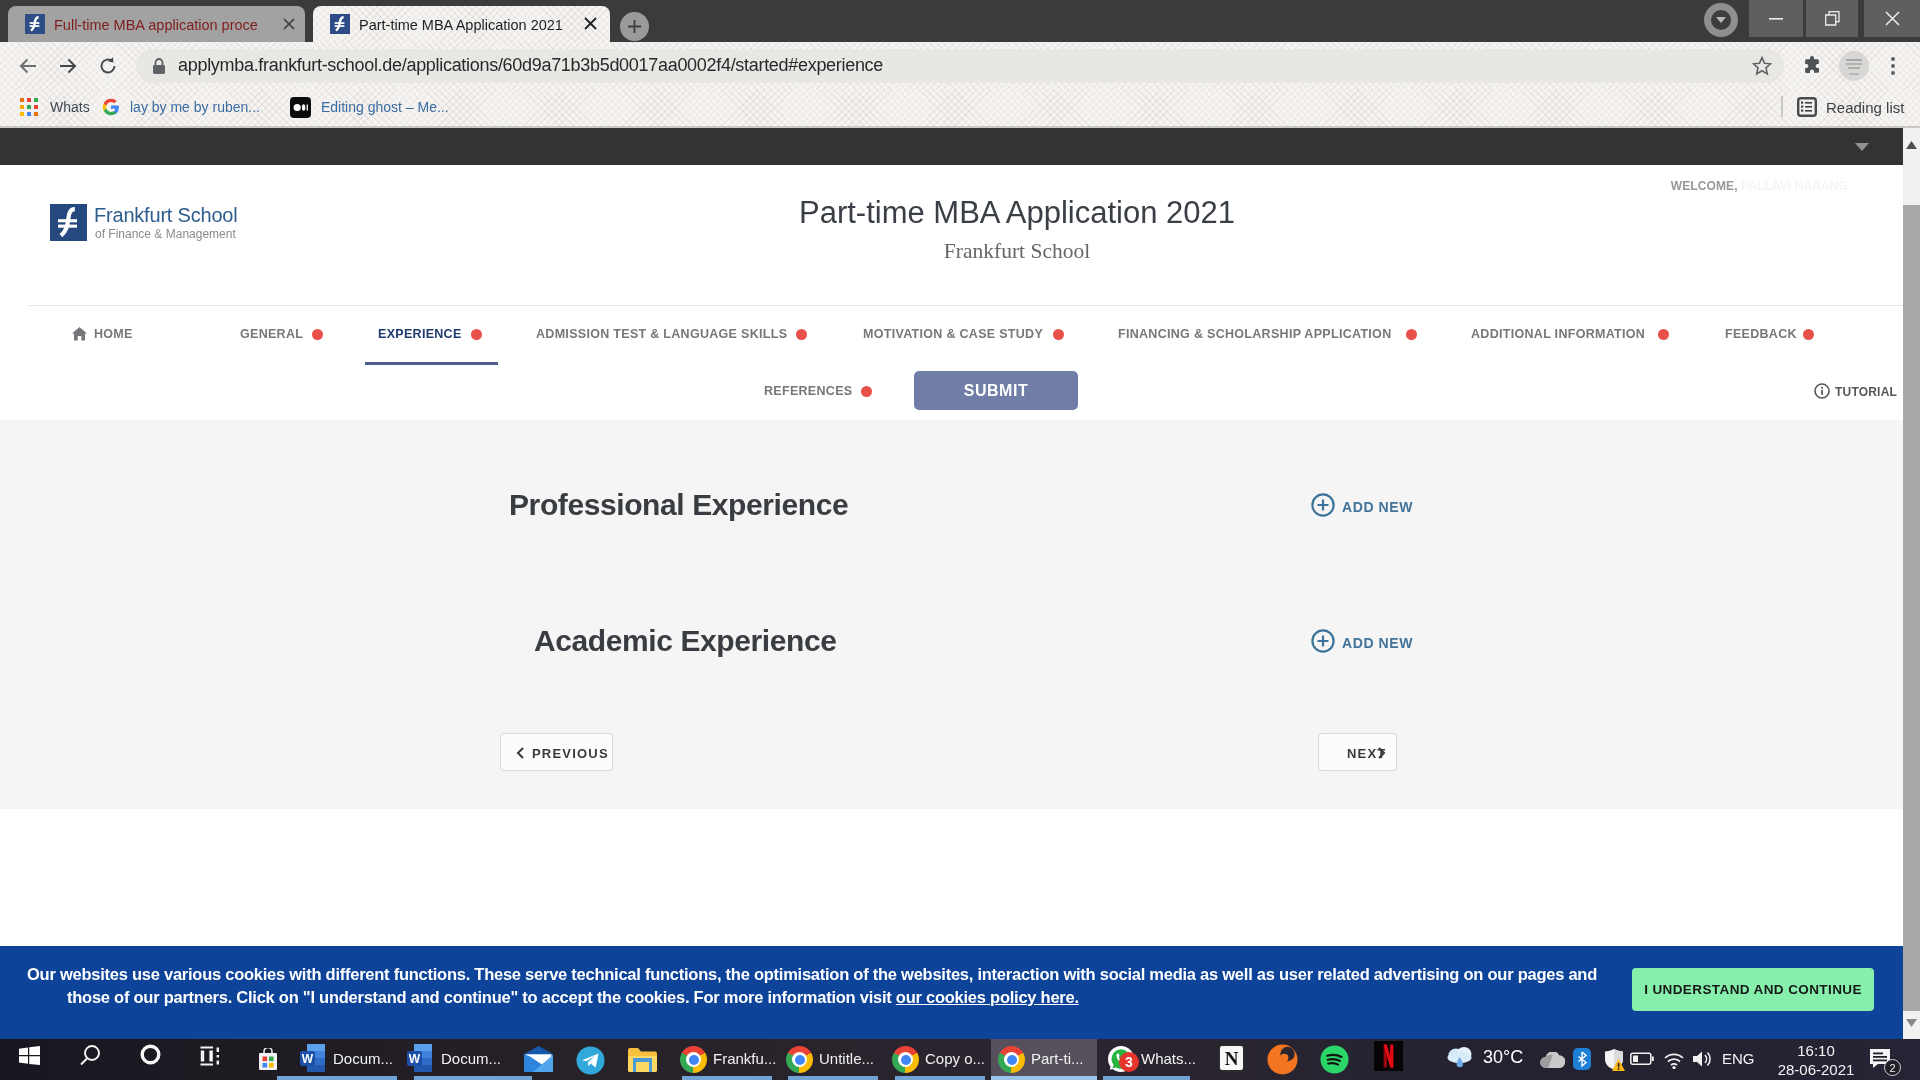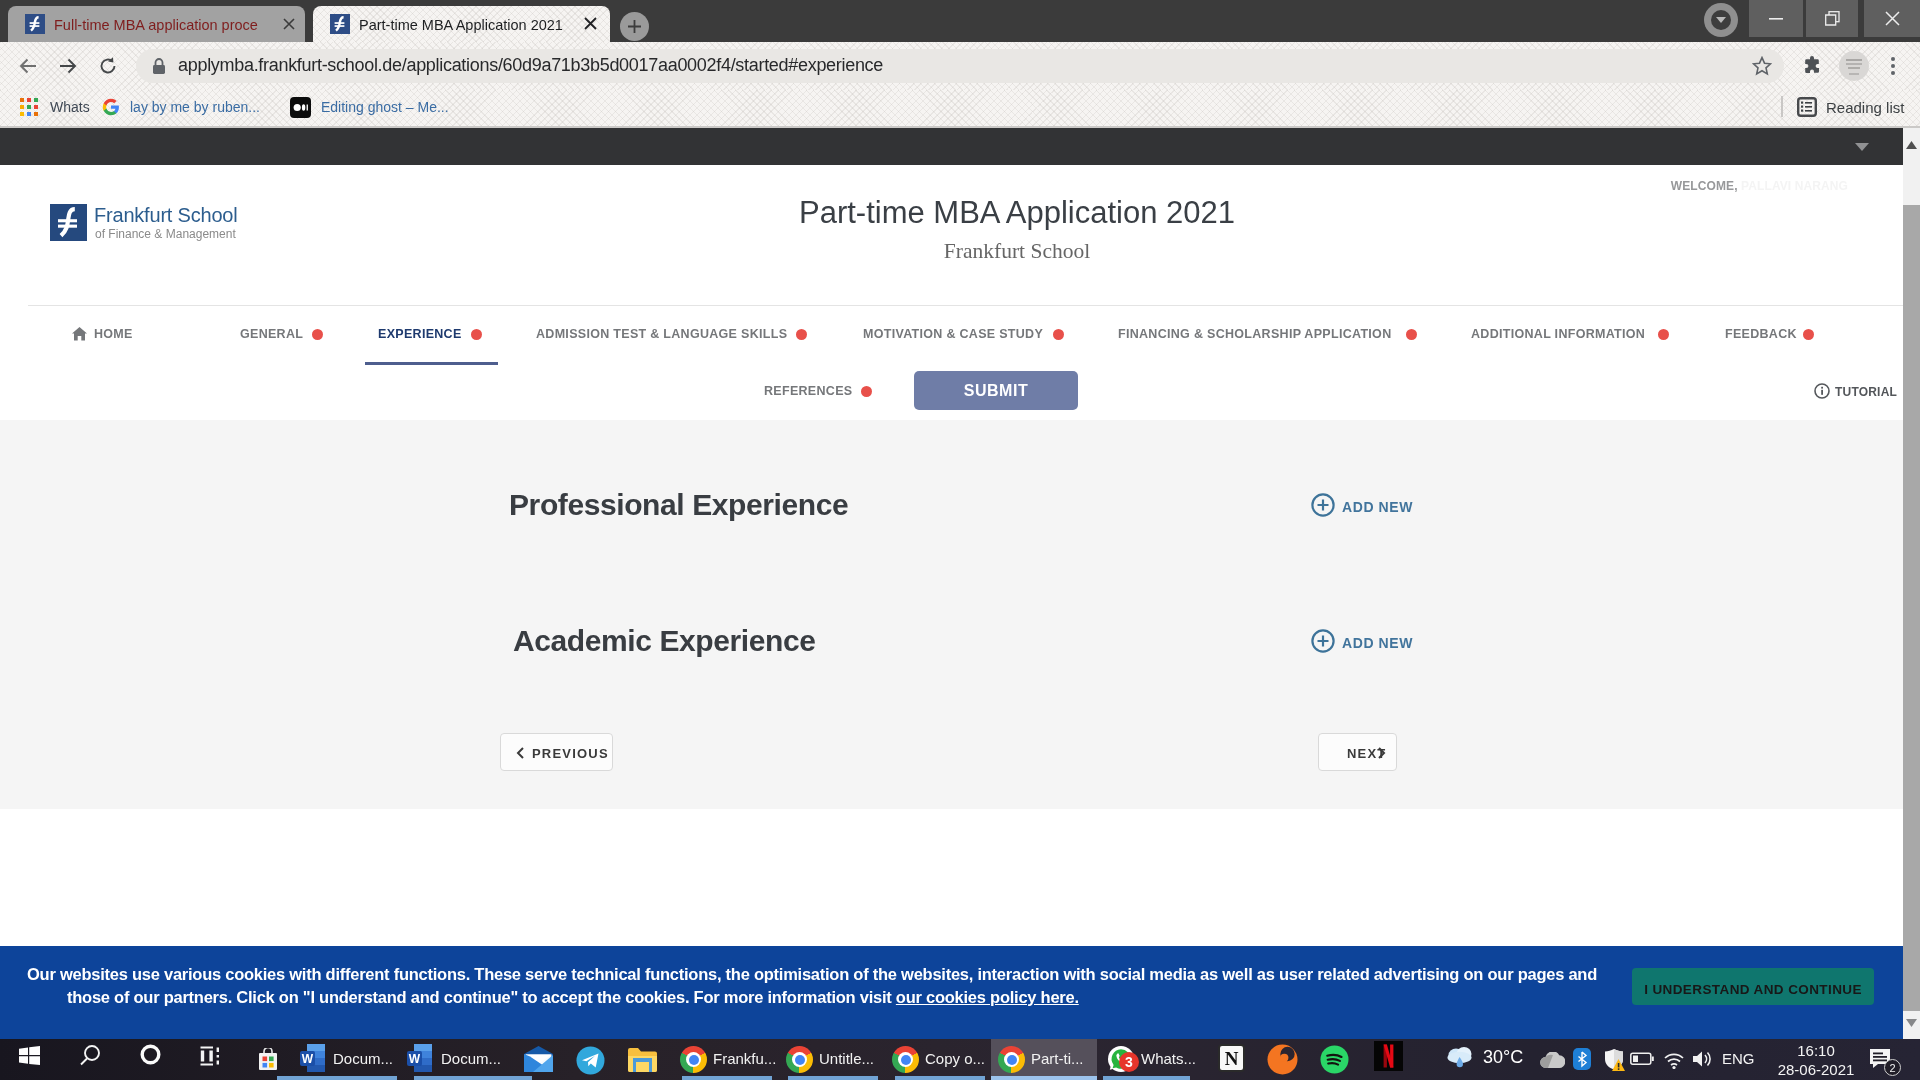--- a/index.html
+++ b/index.html
@@ -34,21 +34,21 @@
   .navitem { font-size:12.5px; font-weight:bold; color:#75777a; letter-spacing:0.3px; white-space:nowrap; }
   .navdot { width:11px; height:11px; border-radius:50%; background:#e8504a; }
   #content { left:0; top:292px; width:1903px; height:389px; background:#f5f5f5; }
   .h1 { font-size:30px; font-weight:bold; color:#393d42; letter-spacing:-0.4px; }
   .addnew { font-size:14px; font-weight:bold; color:#41749c; letter-spacing:0.6px; }
   .navbtn { background:#fcfcfc; border:1px solid #d9d9d9; border-radius:4px; font-size:13px; font-weight:bold; color:#3a3a3a; letter-spacing:1.2px; }
 
   
   #banner { left:0; top:818px; width:1903px; height:93px; background:#0d449a; color:#fff; }
   #banner .line { position:absolute; left:27px; font-size:16.5px; font-weight:bold; white-space:nowrap; letter-spacing:-0.25px; }
-  #bannerbtn { left:1632px; top:22px; width:242px; height:37px; background:#0f766e; border-radius:4px; color:#181818; font-size:13.5px; font-weight:bold; letter-spacing:0.4px; text-align:center; line-height:43px; }
+  #bannerbtn { left:1632px; top:22px; width:242px; height:43px; background:#86efac; border-radius:4px; color:#181818; font-size:13.5px; font-weight:bold; letter-spacing:0.4px; text-align:center; line-height:43px; }
 
   
   #scroll { left:1903px; top:128px; width:17px; height:911px; background:#f1f1f1; }
   #thumb { left:1903px; top:205px; width:17px; height:806px; background:#a8a8a8; }
 
   
   #taskbar { left:0; top:1039px; width:1920px; height:41px; background:linear-gradient(90deg,#18161f 0%,#272128 30%,#2b2530 55%,#242230 80%,#262434 100%); }
   .tkbar { top:1076px; height:4px; background:#71a3d4; }
   .tklabel { top:1050px; font-size:15px; color:#f2f2f2; white-space:nowrap; }
   .chrome { width:27px; height:27px; border-radius:50%;
@@ -235,21 +235,21 @@
       <div class="abs" style="left:1807px;top:79px;font-size:12px;font-weight:bold;color:#53565a;letter-spacing:0.2px;">TUTORIAL</div>
     </div>
 
     <div class="abs" id="content">
       <div class="abs h1" style="left:509px;top:68px;">Professional Experience</div>
       <svg class="abs" style="left:1311px;top:73px;" width="24" height="24">
           <circle cx="12" cy="12" r="10.6" fill="none" stroke="#3d7399" stroke-width="2.2"></circle>
           <path d="M12 6.5 V17.5 M6.5 12 H17.5" stroke="#3d7399" stroke-width="2.2"></path>
         </svg>
       <div class="abs addnew" style="left:1342px;top:79px;">ADD NEW</div>
-      <div class="abs h1" style="left:513px;top:204px;">Academic Experience</div>
+      <div class="abs h1" style="left:534px;top:204px;">Academic Experience</div>
       <svg class="abs" style="left:1311px;top:209px;" width="24" height="24">
           <circle cx="12" cy="12" r="10.6" fill="none" stroke="#3d7399" stroke-width="2.2"></circle>
           <path d="M12 6.5 V17.5 M6.5 12 H17.5" stroke="#3d7399" stroke-width="2.2"></path>
         </svg>
       <div class="abs addnew" style="left:1342px;top:215px;">ADD NEW</div>
       <div class="abs navbtn" style="left:500px;top:313px;width:113px;height:38px;">
         <svg class="abs" style="left:15px;top:13px;" width="8" height="12">
             <path d="M7 1 L2 6 L7 11" stroke="#3a3a3a" stroke-width="2" fill="none"></path>
           </svg>
         <div class="abs" style="left:31px;top:12px;">PREVIOUS</div>

